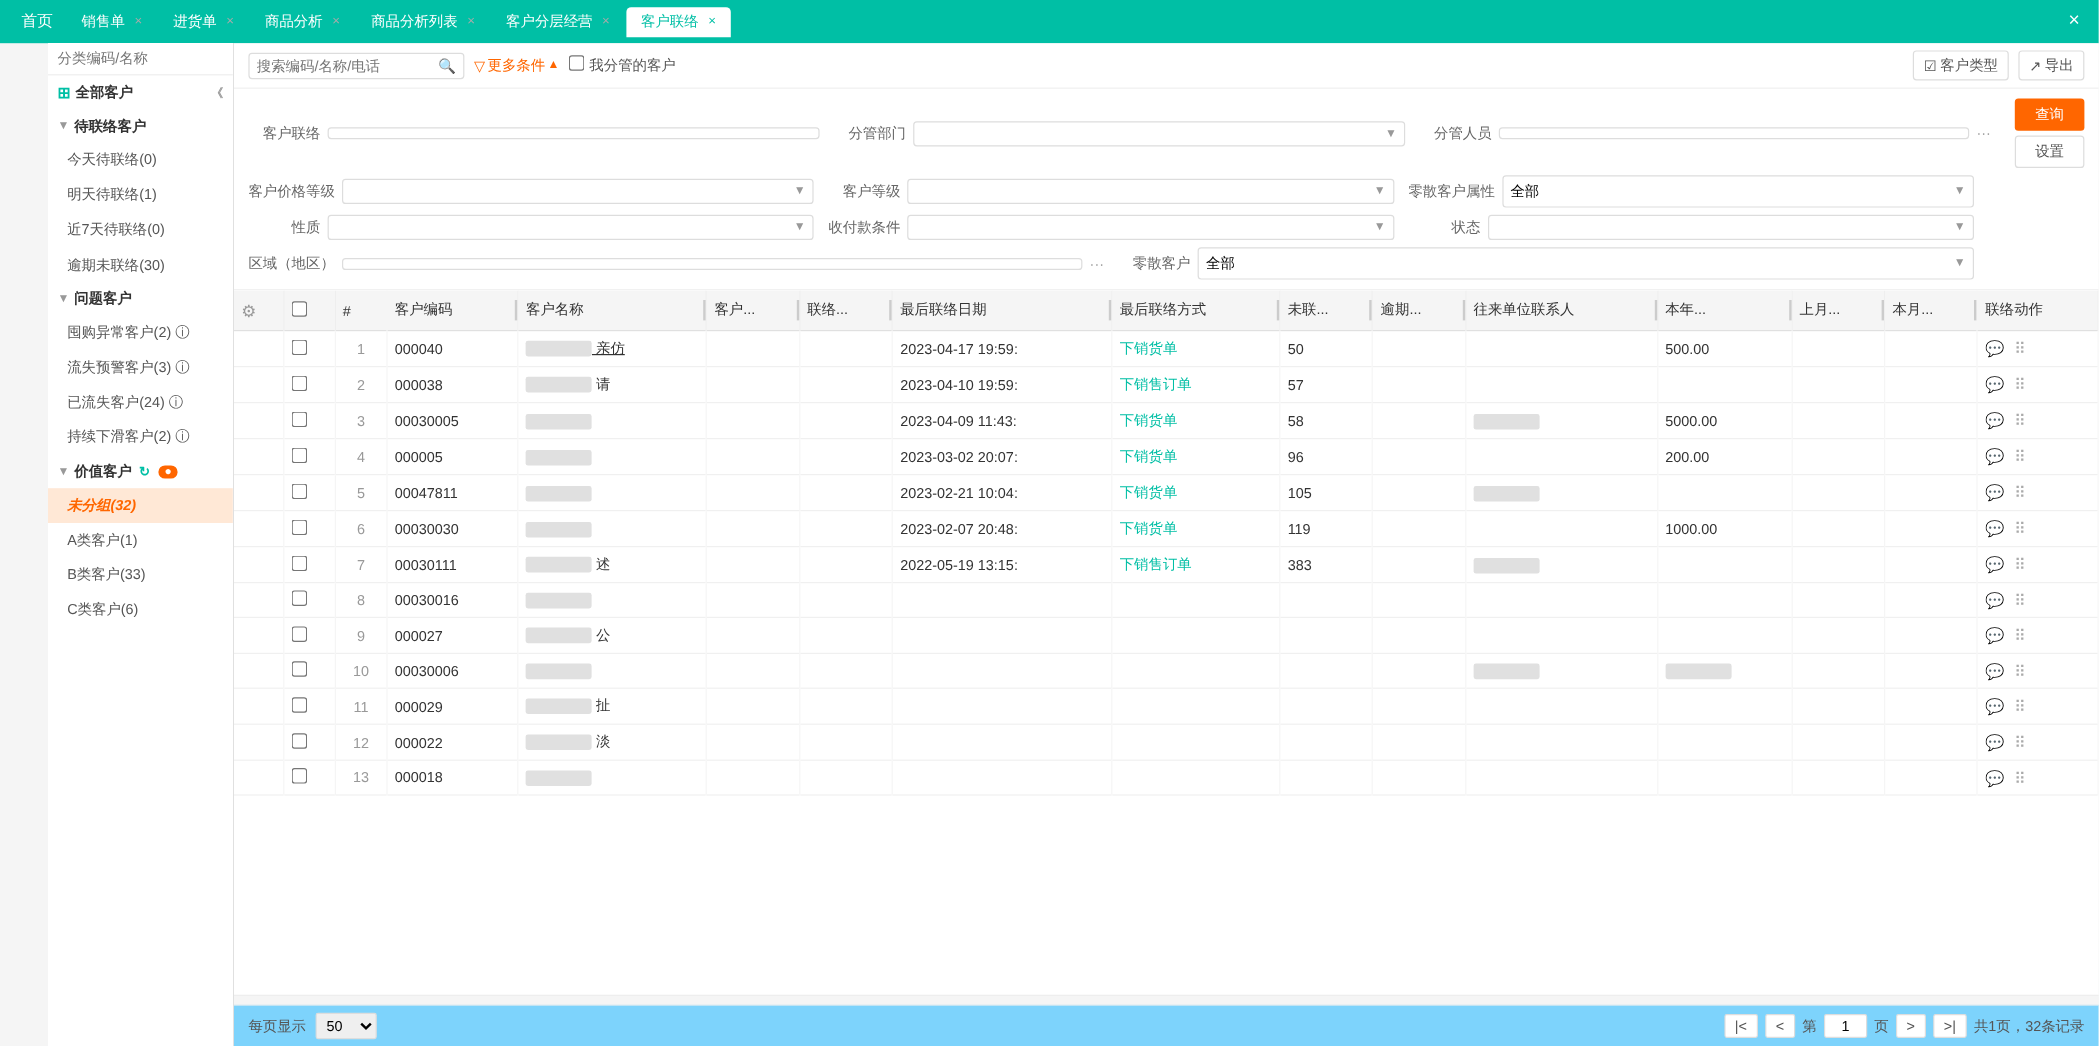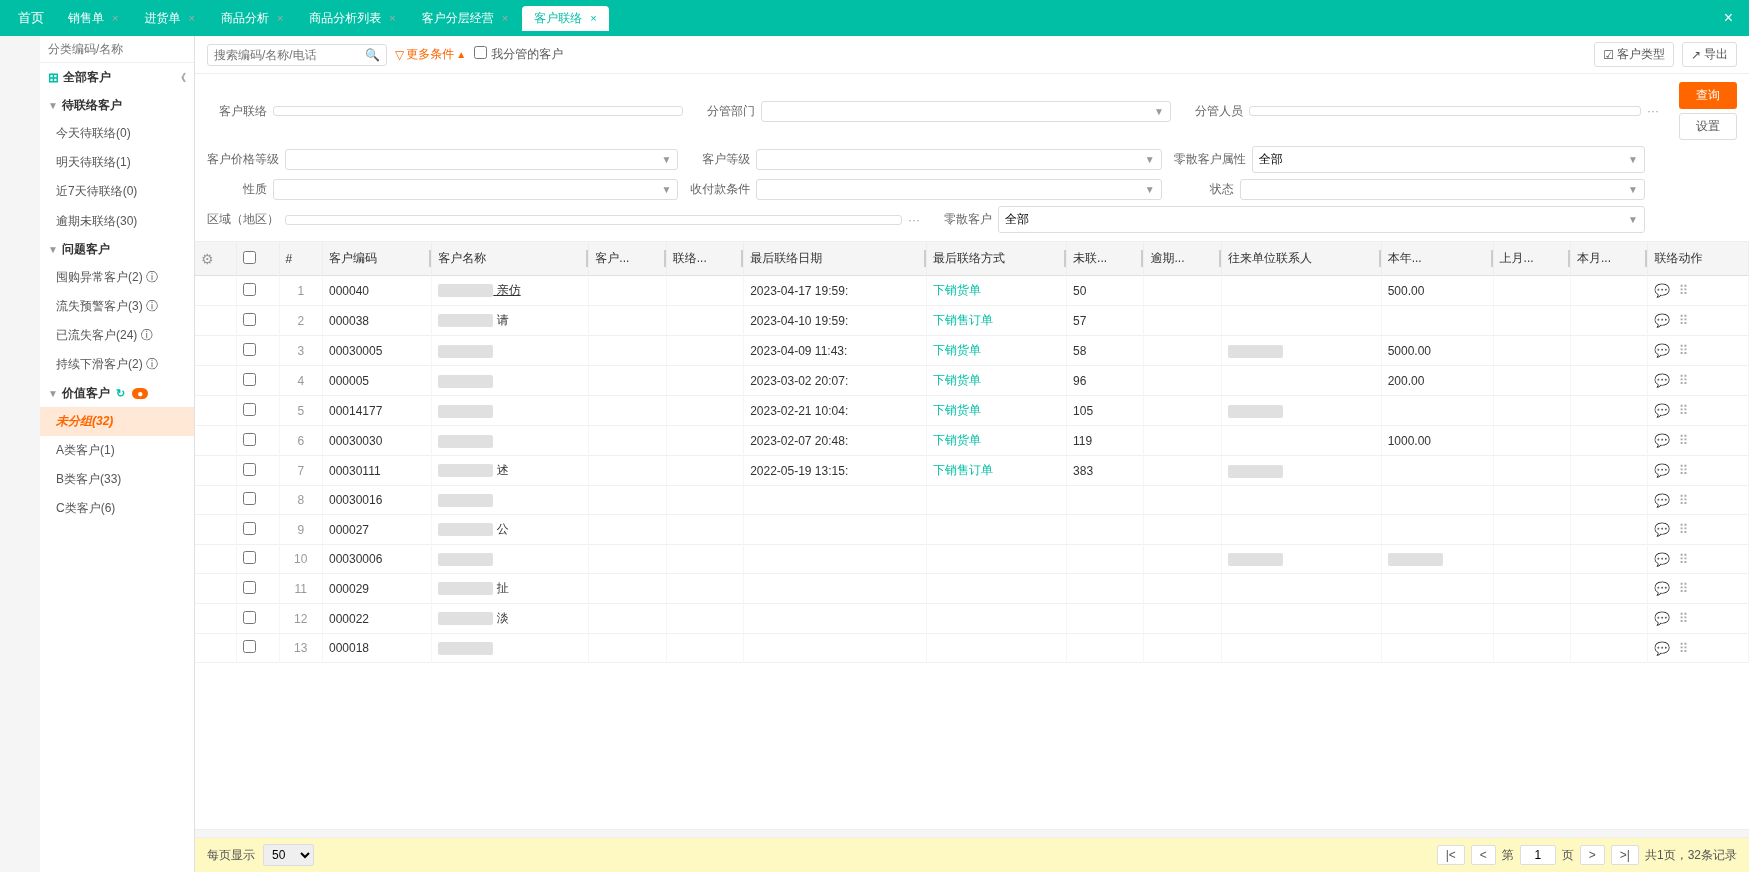--- a/index.html
+++ b/index.html
@@ -272,21 +272,21 @@
     .link-text { color: #00bfa5; cursor: pointer; text-decoration: none; }
     .gear-icon { color: #999; cursor: pointer; font-size: 14px; }
     .action-icons { display: flex; gap: 8px; align-items: center; }
     .action-icon { color: #aaa; cursor: pointer; font-size: 13px; }
 
     
     .bottom-bar {
       display: flex;
       align-items: center;
       padding: 6px 12px;
-      background: #fef9c3;
+      background: #7dd3fc;
       border-top: 1px solid #eee;
       gap: 8px;
       font-size: 12px;
       color: #555;
     }
     .bottom-bar .page-info { margin-left: auto; display: flex; align-items: center; gap: 6px; }
     .page-btn {
       border: 1px solid #ddd;
       background: #fff;
       padding: 2px 8px;
@@ -622,21 +622,21 @@
         <div class="action-icons">
           <span class="action-icon">💬</span>
           <span class="action-icon">⠿</span>
         </div>
       </td>
     </tr>
             <tr>
       <td></td>
       <td><input type="checkbox" style=""></td>
       <td class="row-num">5</td>
-      <td>00014177</td>
+      <td>00047811</td>
       <td><span style="background:#e0e0e0; color:transparent; border-radius:2px; display:inline-block; min-width:55px; height:13px; vertical-align:middle;"></span></td>
       <td></td>
       <td></td>
       <td>2023-02-21 10:04:</td>
       <td><a class="link-text">下销货单</a></td>
       <td>105</td>
       <td></td>
       <td><span style="background:#e0e0e0; color:transparent; border-radius:2px; display:inline-block; min-width:55px; height:13px; vertical-align:middle;"></span></td>
       <td></td>
       <td></td>

